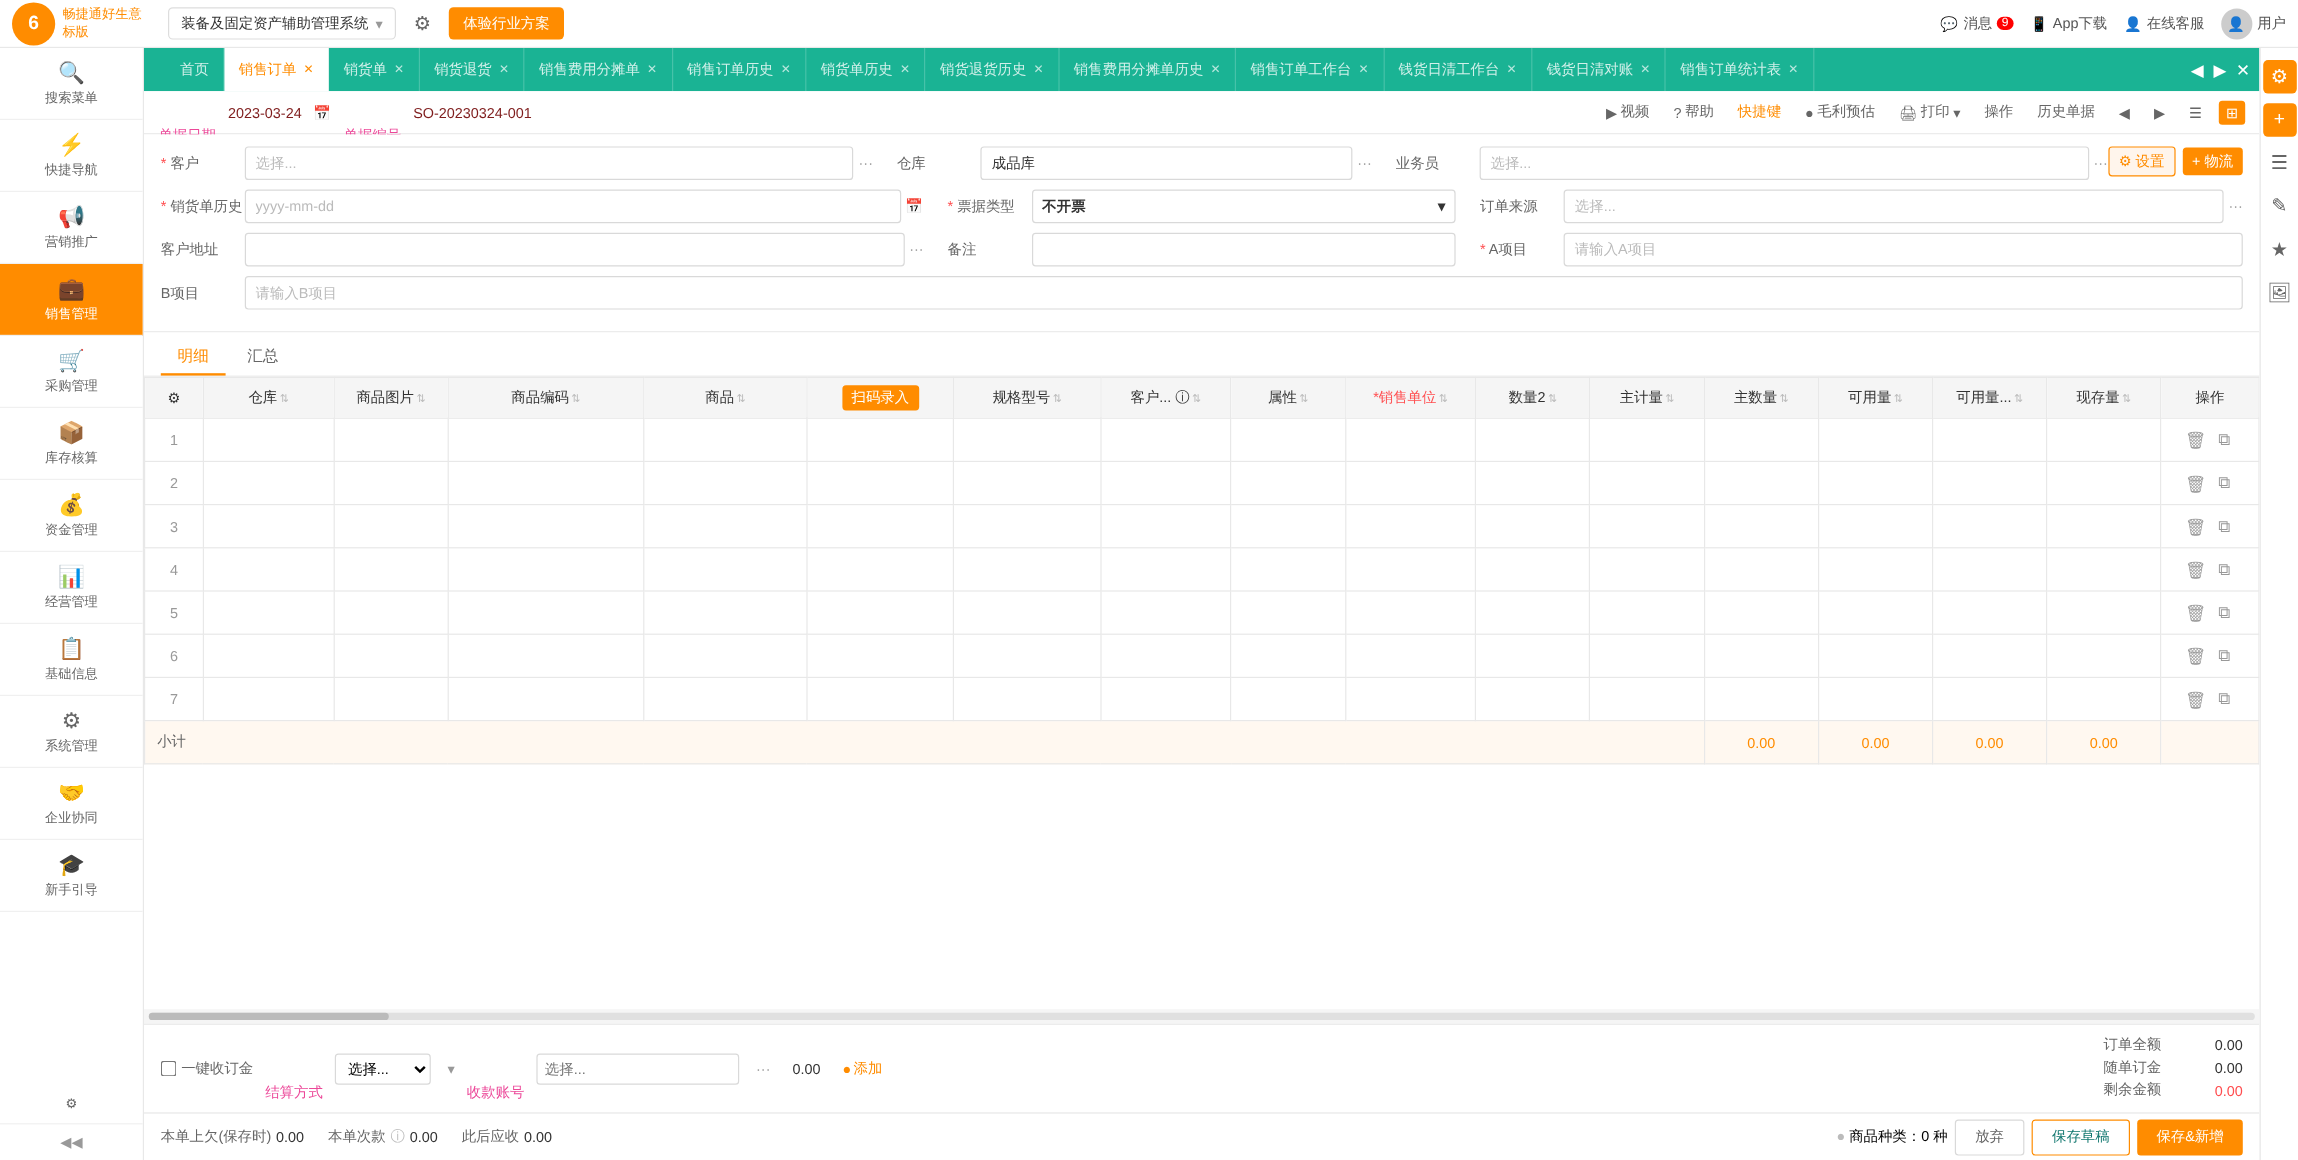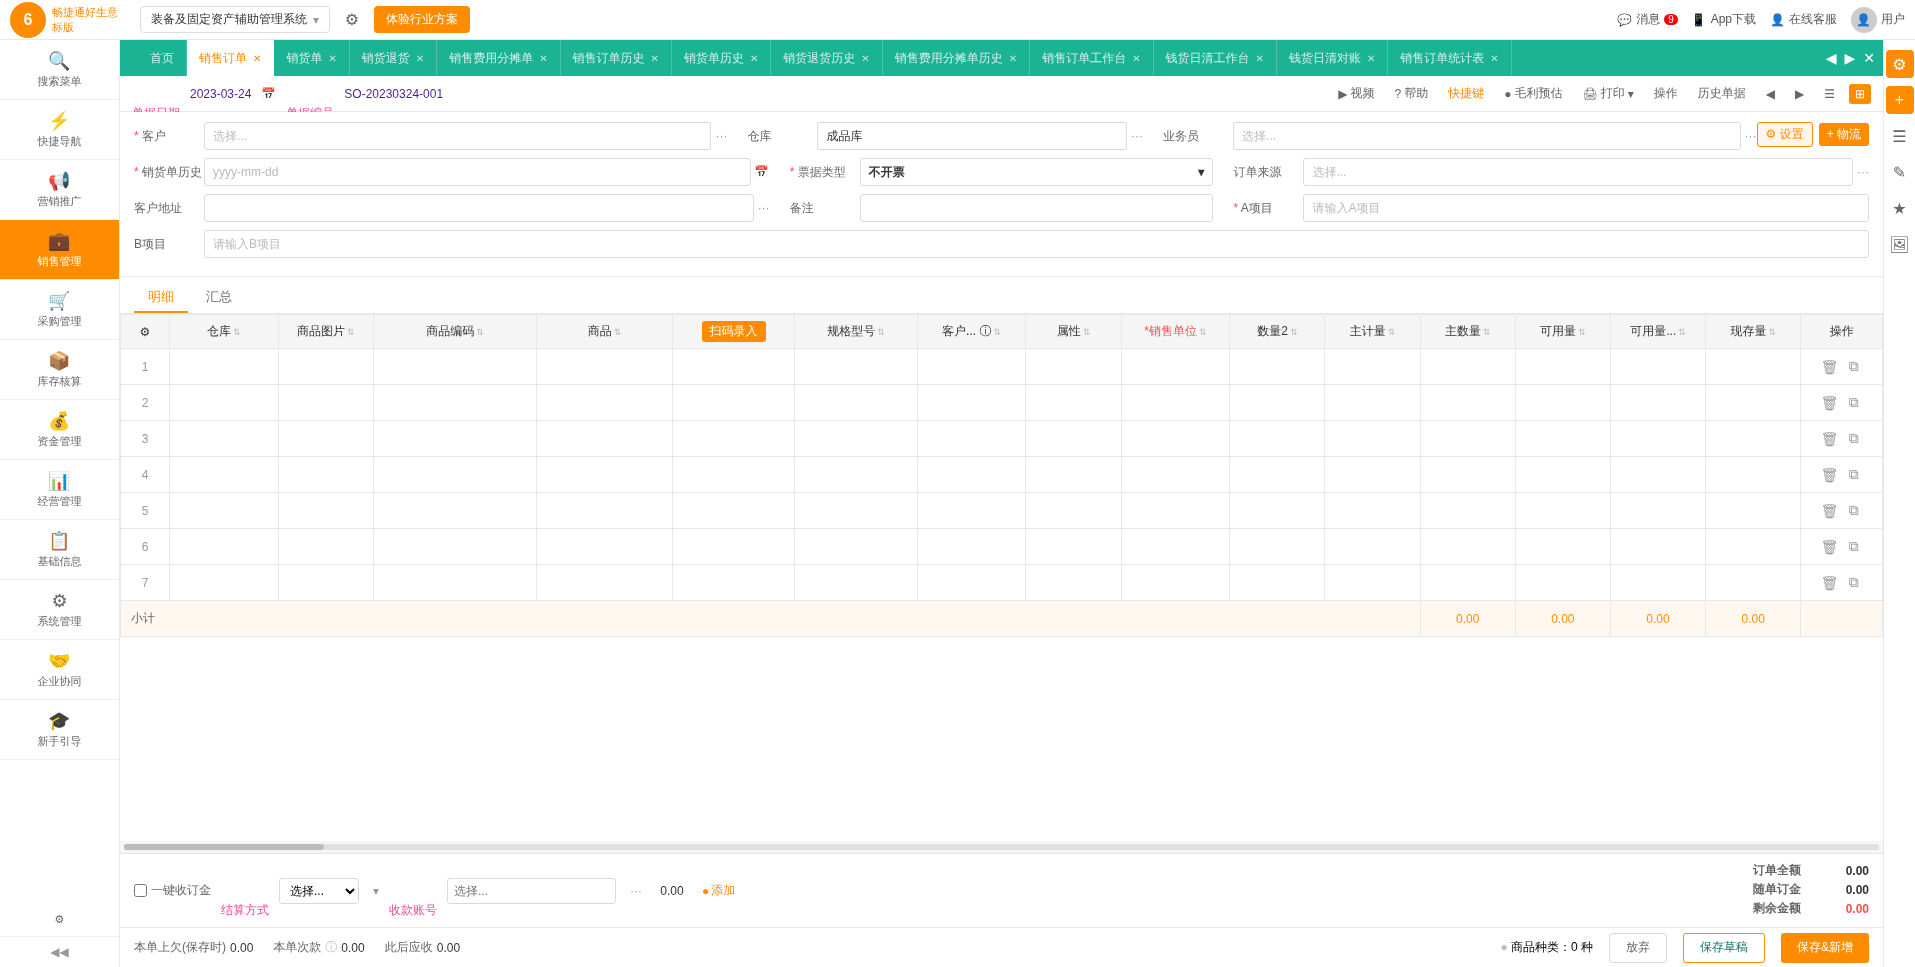--- a/index.html
+++ b/index.html
@@ -41,21 +41,21 @@
     .tab { display: flex; align-items: center; padding: 0 12px; height: 36px; cursor: pointer; color: rgba(255,255,255,0.8); font-size: 12px; white-space: nowrap; border-right: 1px solid rgba(255,255,255,0.2); }
     .tab.active { background: #fff; color: #ff8c00; }
     .tab.active .tab-close { color: #ff8c00; }
     .tab-close { margin-left: 6px; font-size: 10px; color: rgba(255,255,255,0.7); }
     .tab-nav { display: flex; align-items: center; margin-left: auto; padding: 0 4px; }
     .tab-nav-btn { color: #fff; padding: 2px 4px; cursor: pointer; font-size: 14px; }
 
     
     .toolbar { height: 36px; background: #fff; display: flex; align-items: center; padding: 0 12px; border-bottom: 1px solid #e8e8e8; gap: 10px; font-size: 12px; }
     .toolbar-label { color: #ec4899; margin-top: 40px; }
-    .toolbar-value { color: #4c1d95; font-weight: 500; }
+    .toolbar-value { color: #7f1d1d; font-weight: 500; }
     .toolbar-actions { margin-left: auto; display: flex; align-items: center; gap: 8px; }
     .toolbar-btn { display: flex; align-items: center; gap: 3px; color: #666; cursor: pointer; padding: 3px 6px; border-radius: 3px; font-size: 12px; }
     .toolbar-btn.primary { color: #ff8c00; }
 
     
     .form-area { background: #fff; padding: 10px 14px; border-bottom: 1px solid #e8e8e8; }
     .form-row { display: flex; align-items: flex-start; margin-bottom: 8px; gap: 0; }
     .form-group { display: flex; align-items: center; flex: 1; min-width: 0; }
     .form-label { color: #666; white-space: nowrap; min-width: 70px; font-size: 12px; }
     .form-label.required::before { content: '* '; color: #ff4d4f; }
@@ -91,21 +91,21 @@
 
     
     .footer-area { background: #fff; border-top: 1px solid #e8e8e8; padding: 8px 14px; }
     .footer-row1 { display: flex; align-items: center; gap: 10px; margin-bottom: 0; }
     .checkbox-label { display: flex; align-items: center; gap: 4px; color: #666; cursor: pointer; }
     .footer-input { height: 26px; border: 1px solid #d9d9d9; border-radius: 3px; padding: 0 6px; font-size: 12px; min-width: 80px; }
     .footer-select { height: 26px; border: 1px solid #d9d9d9; border-radius: 3px; padding: 0 6px; font-size: 12px; min-width: 80px; background: #fff; }
     .footer-amount { color: #333; min-width: 40px; text-align: center; }
     .add-btn { color: #ff8c00; cursor: pointer; display: flex; align-items: center; gap: 2px; }
     .summary-panel { margin-left: auto; text-align: right; }
-    .summary-row { display: flex; justify-content: flex-end; align-items: center; gap: 8px; font-size: 12px; margin-bottom: 2px; font-weight: bold; }
+    .summary-row { display: flex; justify-content: flex-end; align-items: center; gap: 8px; font-size: 12px; margin-bottom: 2px; }
     .summary-label { color: #666; }
     .summary-value { color: #333; min-width: 60px; text-align: right; }
 
     
     .bottom-bar { height: 40px; background: #fff; border-top: 1px solid #e8e8e8; display: flex; align-items: center; padding: 0 14px; }
     .bottom-info { display: flex; gap: 20px; font-size: 12px; color: #666; }
     .bottom-info span { display: flex; align-items: center; gap: 4px; }
     .btn-discard { height: 30px; padding: 0 16px; border: 1px solid #d9d9d9; border-radius: 3px; background: #fff; color: #666; cursor: pointer; font-size: 12px; }
     .btn-draft { height: 30px; padding: 0 16px; border: 1px solid #ff8c00; border-radius: 3px; background: #fff; color: #0f766e; cursor: pointer; font-size: 12px; }
     .btn-save { height: 30px; padding: 0 16px; border: none; border-radius: 3px; background: #ff8c00; color: #fff; cursor: pointer; font-size: 12px; }
@@ -668,21 +668,21 @@
         <span>
           <span>本单次款</span>
           <span style="color:#bbb;">ⓘ</span>
           <span style="color:#333;font-weight:500;">0.00</span>
         </span>
         <span>
           <span>此后应收</span>
           <span style="color:#333;font-weight:500;">0.00</span>
         </span>
       </div>
-      <div style="margin-left:auto;display:flex;align-items:center;gap:16px;">
+      <div style="margin-left:auto;display:flex;align-items:center;gap:6px;">
         <span>
           <span style="color:#bbb;">●</span>
           <span>商品种类：0 种</span>
         </span>
         <button class="btn-discard">放弃</button>
         <button class="btn-draft">保存草稿</button>
         <button class="btn-save">保存&amp;新增</button>
       </div>
     </div>
 

